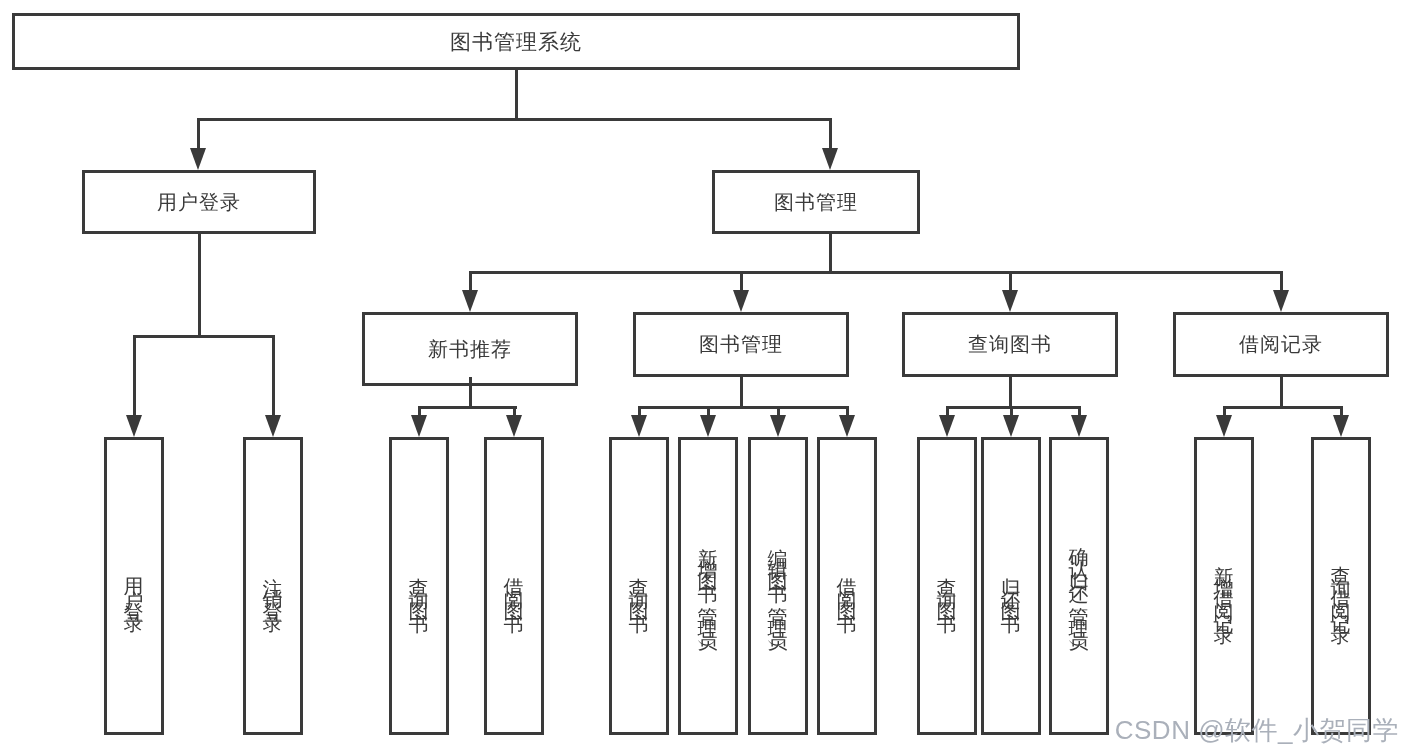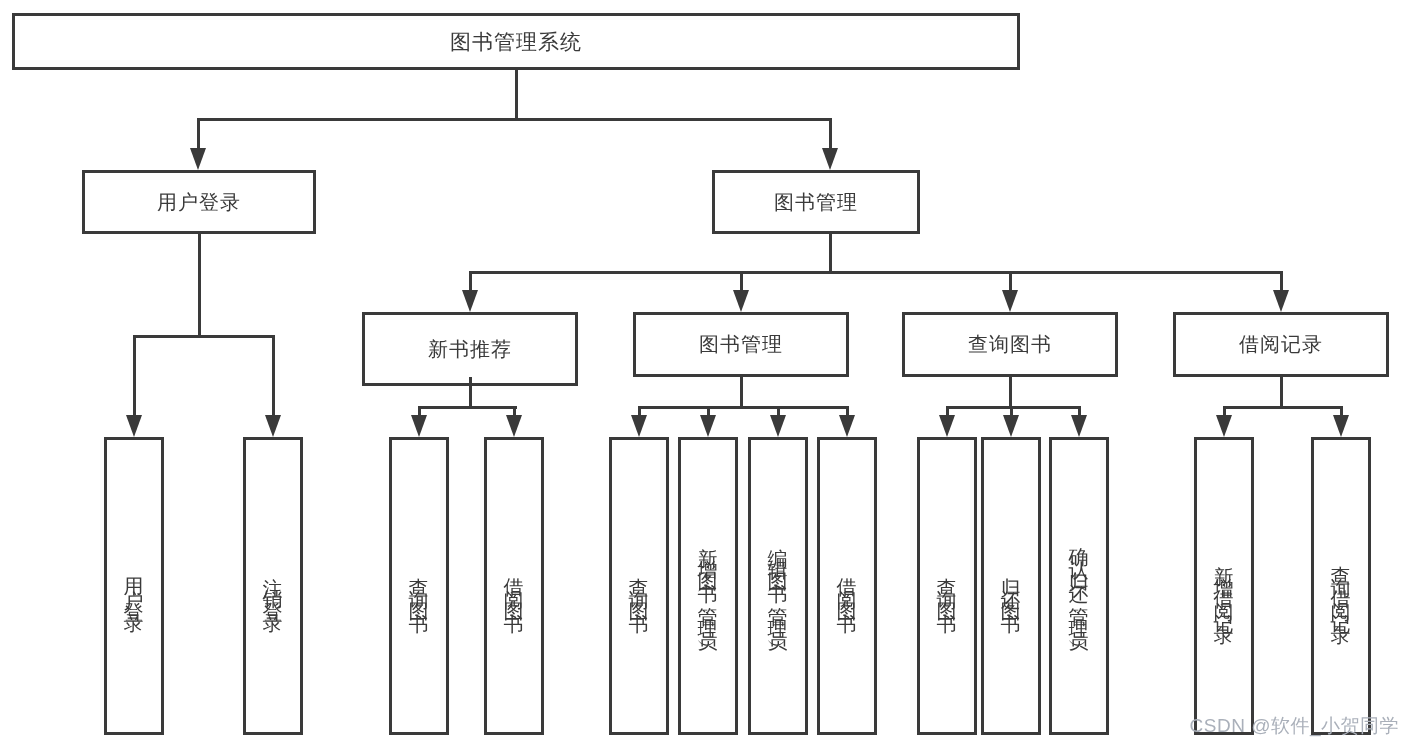--- a/index.html
+++ b/index.html
@@ -19,21 +19,21 @@
   }
   .vline{position:absolute;width:3px;background:#3a3a3a;}
   .hline{position:absolute;height:3px;background:#3a3a3a;}
   .arrow{
     position:absolute;width:0;height:0;
     border-left:8px solid transparent;border-right:8px solid transparent;
     border-top:22px solid #3a3a3a;
   }
   .watermark{
     position:absolute;right:6px;top:713px;z-index:5;
-    color:#aab0ba;font-size:19px;letter-spacing:0.5px;white-space:nowrap;
+    color:#aab0ba;font-size:26px;letter-spacing:0.5px;white-space:nowrap;
   }
 </style>
 </head>
 <body>
 
 <div id="canvas">
 
   <div class="node root" style="left:12px;top:13px;width:1008px;height:57px">
     <span class="hlabel">图书管理系统</span>
   </div>

